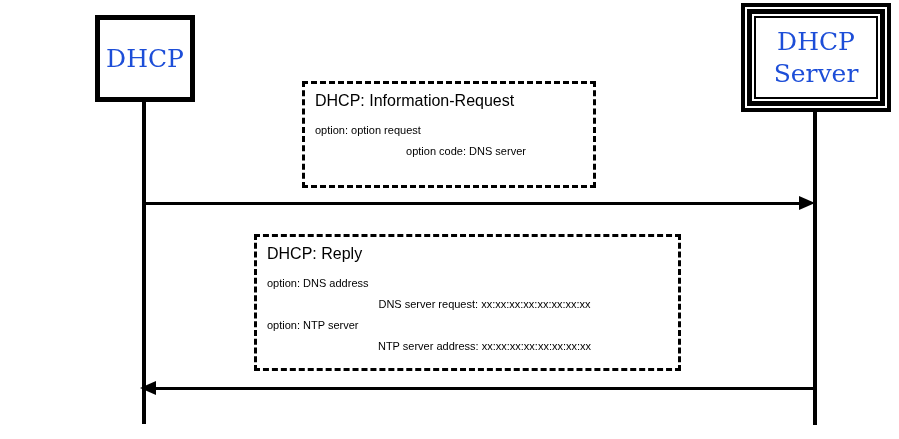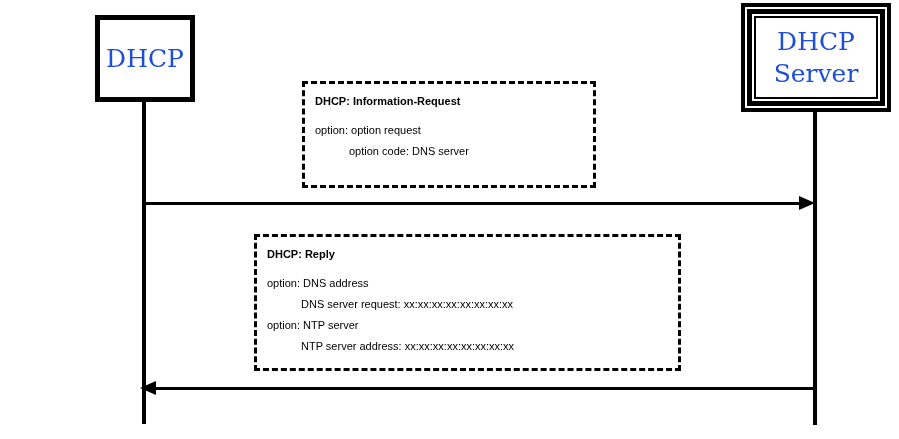--- a/index.html
+++ b/index.html
@@ -61,32 +61,32 @@
   .msgbox {
     position: absolute;
     border: 3px dashed #000;
     background: #fff;
     box-sizing: border-box;
     padding: 5px 10px 4px 10px;
   }
   .msgbox-request { left: 302px; top: 81px; width: 294px; height: 107px; }
   .msgbox-reply   { left: 254px; top: 234px; width: 427px; height: 137px; }
   .msg-title {
-    font-weight: bold;
-    font-size: 11px;
+    font-weight: normal;
+    font-size: 16px;
     line-height: 22px;
     margin: 1px 0 8px 0;
     white-space: nowrap;
   }
   .msg-line {
     font-size: 11px;
     line-height: 21px;
     white-space: nowrap;
   }
-  .indent { padding-left: 34px; }
+  .indent { padding-left: 34px; text-align: center; }
 
   
   .arrow-line { position: absolute; height: 3px; background: #000; }
   .arrow-line-request { left: 143px; top: 202px; width: 658px; }
   .arrow-line-reply   { left: 156px; top: 387px; width: 659px; }
   .arrowhead { position: absolute; width: 0; height: 0; }
   .arrowhead-right {
     left: 799px; top: 196px;
     border-top: 7px solid transparent;
     border-bottom: 7px solid transparent;

